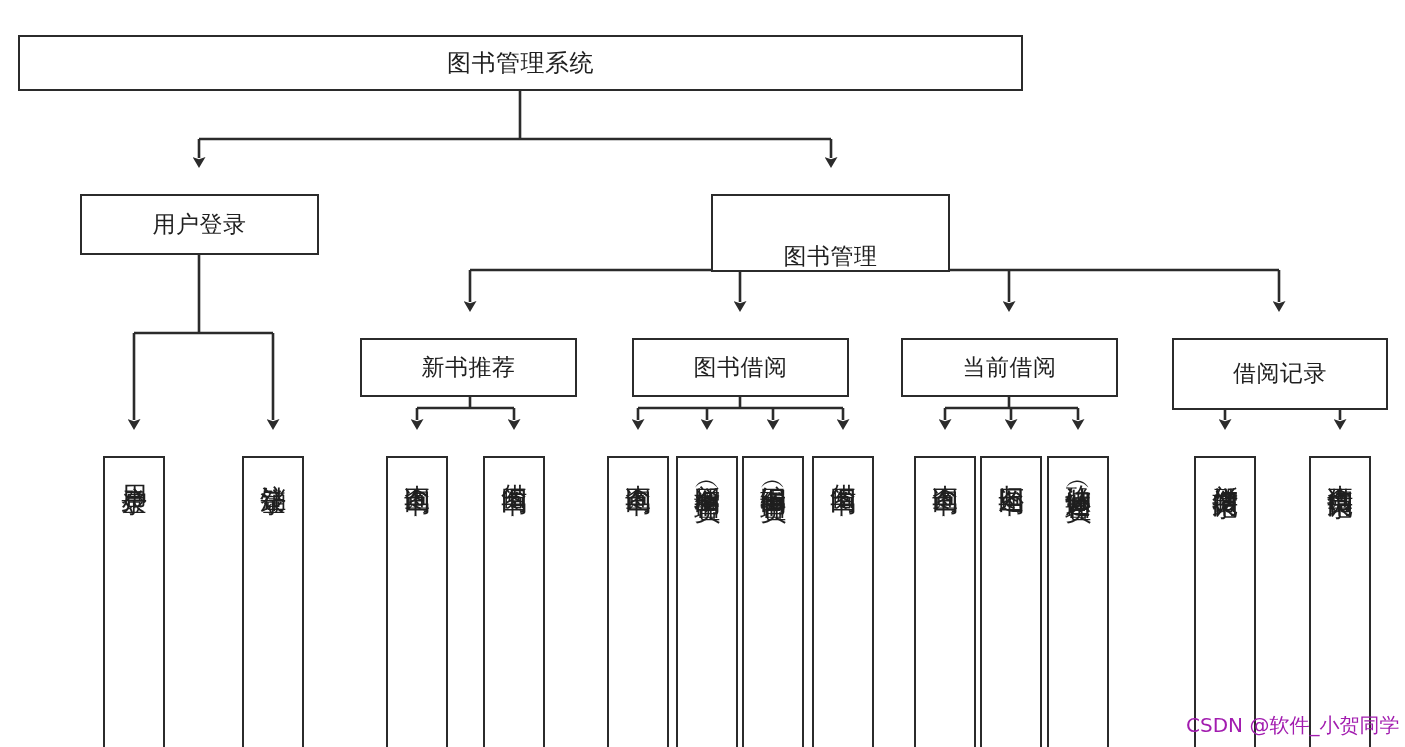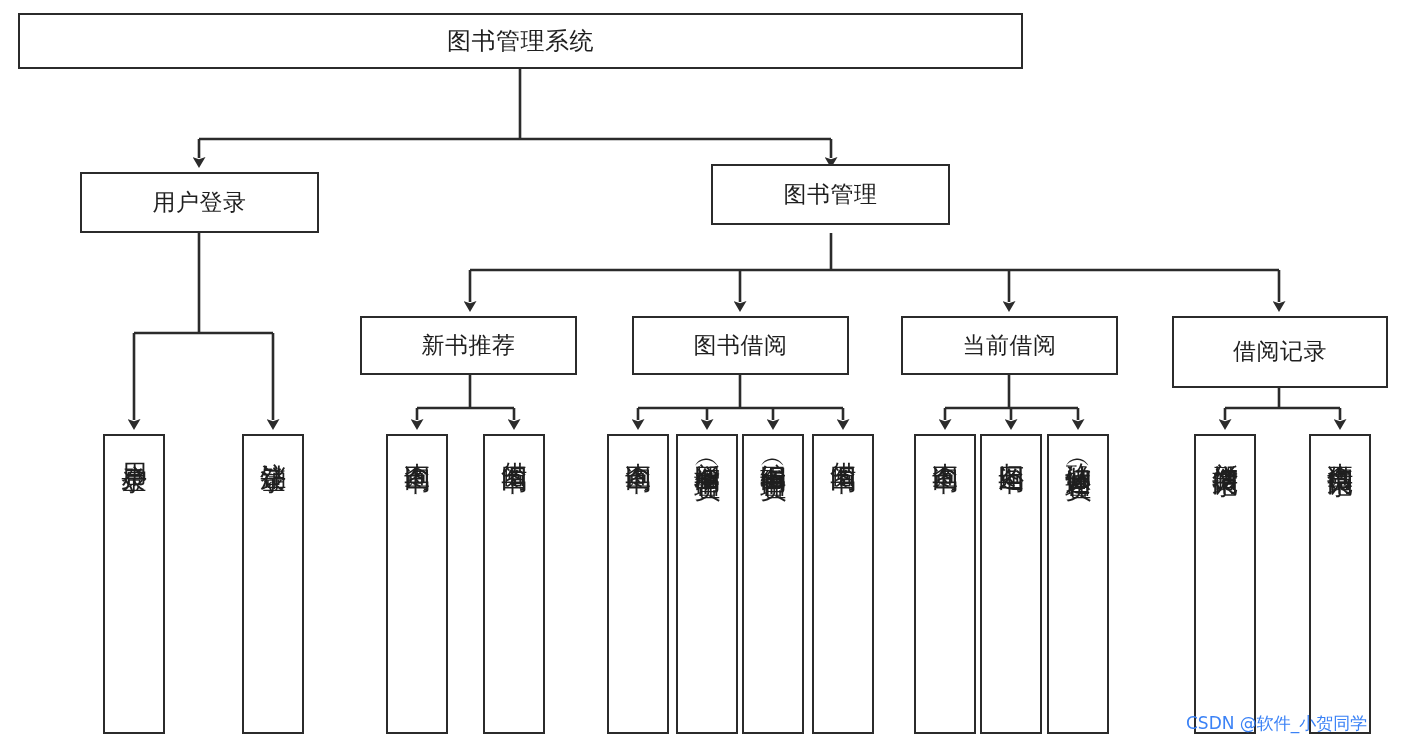--- a/index.html
+++ b/index.html
@@ -25,20 +25,21 @@
   .node{
     position:absolute;
     box-sizing:border-box;
     background:#ffffff;
     border:2.6px solid #2b2b2b;
     display:flex;
     align-items:center;
     justify-content:center;
     text-align:center;
     z-index:2;
+    margin-top:22px;
   }
   .node .lbl{
     display:block;
     line-height:1.18;
     letter-spacing:0.5px;
     color:#1f1f1f;
   }
   .node.horiz .lbl{
     writing-mode:horizontal-tb;
     font-size:23px;
@@ -53,22 +54,22 @@
     text-orientation:upright;
     font-size:26px;
     line-height:1.05;
     letter-spacing:2px;
     white-space:nowrap;
   }
   .watermark{
     position:absolute;
     left:1186px;
     top:712px;
-    font-size:17px;
-    color:#3b82f6;
+    font-size:20px;
+    color:#a21caf;
     white-space:nowrap;
     z-index:3;
     font-family:"DejaVu Sans","Liberation Sans",sans-serif;
   }
 </style>
 </head>
 <body>
 
 <div id="canvas">
 
@@ -122,21 +123,21 @@
     </g>
   </svg>
 
   <div class="node root horiz" style="left:18px;top:13px;width:1005px;height:56px;">
     <span class="lbl">图书管理系统</span>
   </div>
 
   <div class="node horiz" style="left:80px;top:172px;width:239px;height:61px;">
     <span class="lbl">用户登录</span>
   </div>
-  <div class="node horiz" style="left:711px;top:164px;width:239px;height:61px;">
+  <div class="node horiz" style="left:711px;top:172px;width:239px;height:78px;align-items:flex-end;">
     <span class="lbl">图书管理</span>
   </div>
 
   <div class="node horiz" style="left:360px;top:316px;width:217px;height:59px;">
     <span class="lbl">新书推荐</span>
   </div>
   <div class="node horiz" style="left:901px;top:316px;width:217px;height:59px;">
     <span class="lbl">当前借阅</span>
   </div>
   <div class="node horiz" style="left:632px;top:316px;width:217px;height:59px;">

